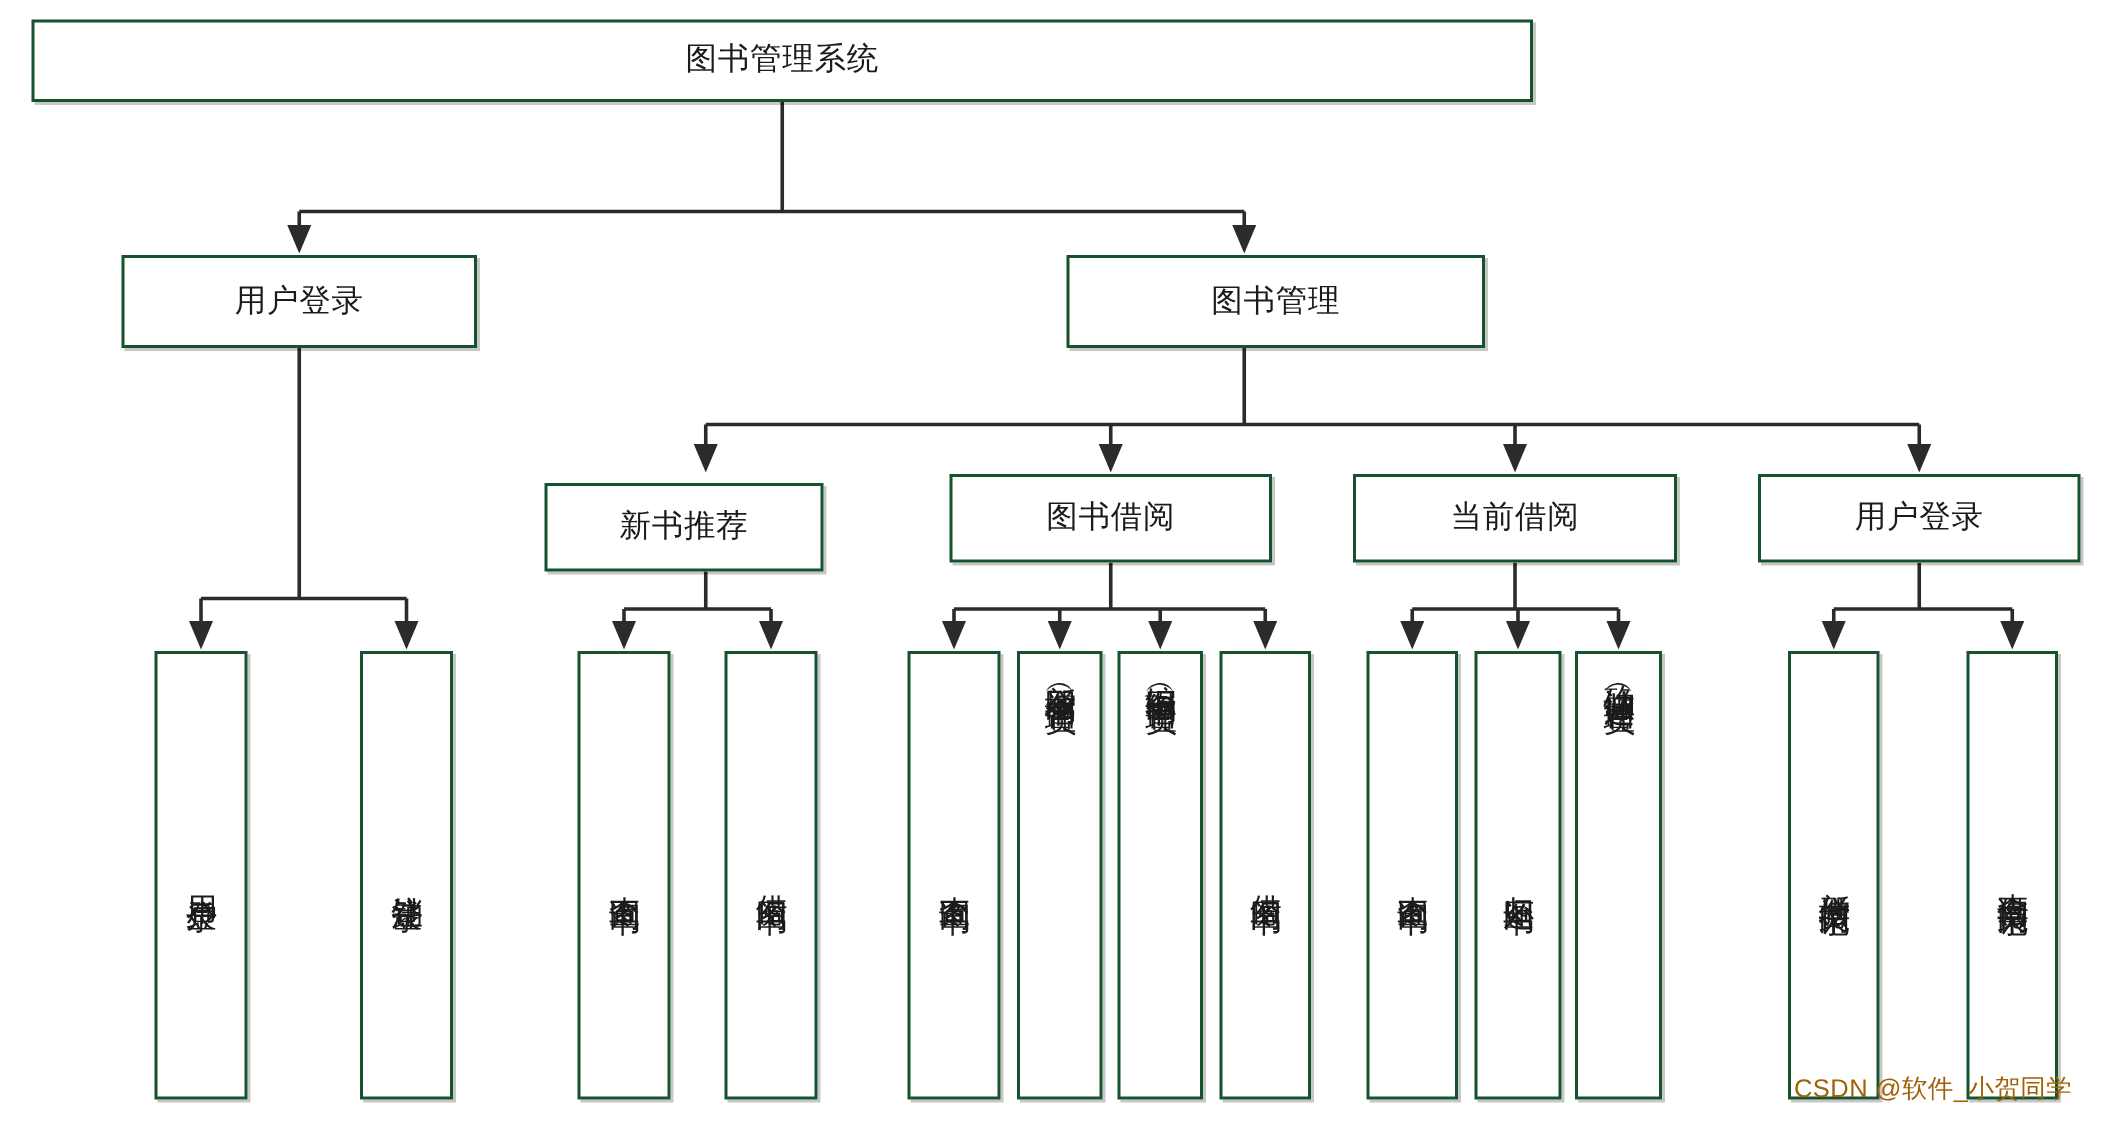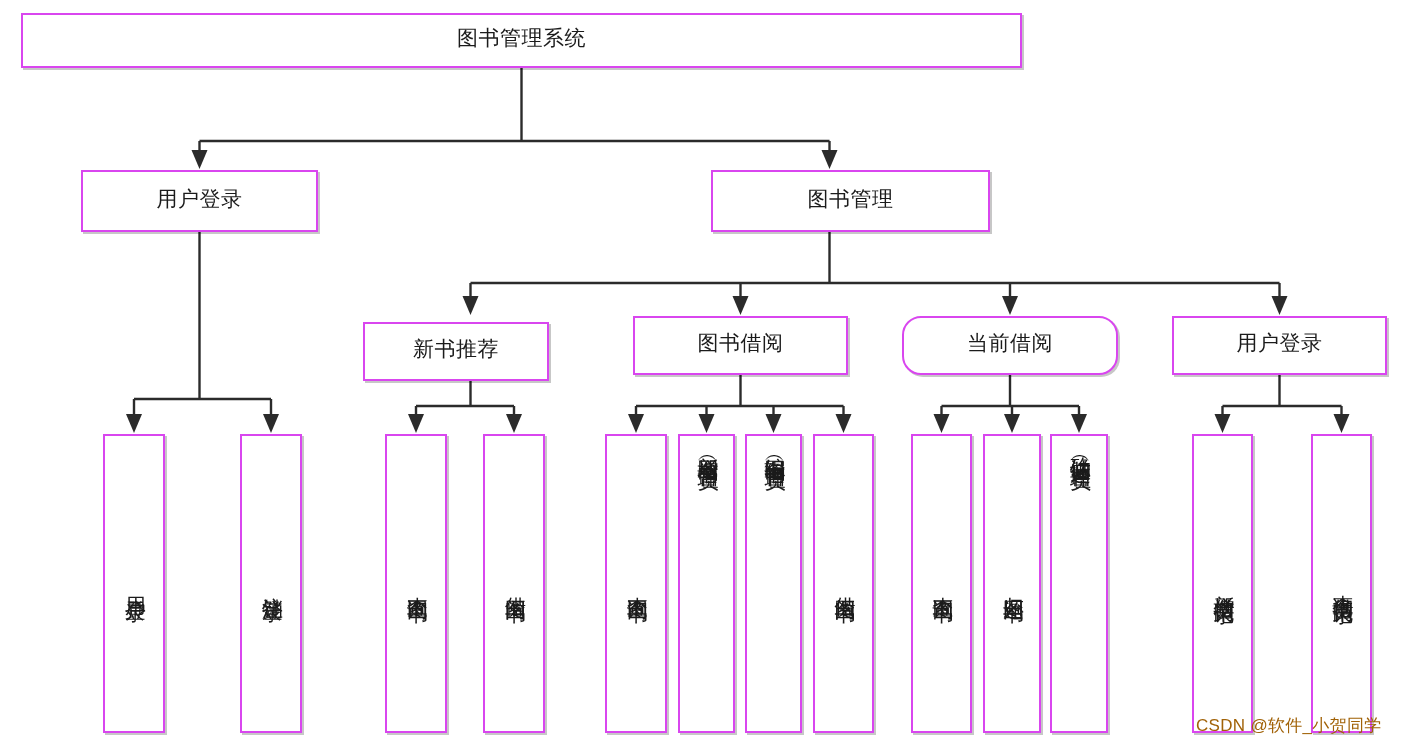--- a/index.html
+++ b/index.html
@@ -21,27 +21,26 @@
     position: absolute;
     left: 0;
     top: 0;
     width: 1405px;
     height: 747px;
   }
   .node {
     position: absolute;
     box-sizing: border-box;
     background: #ffffff;
-    border: 2px solid #d946ef;
+    border: 2px solid #14532d;
     box-shadow: 2px 2px 0 rgba(0,0,0,0.22);
     display: flex;
     align-items: center;
     justify-content: center;
     z-index: 2;
-    font-family: Liberation Mono, monospace;
   }
   .node-label {
     color: #1b1b1b;
     font-size: 21px;
     line-height: 1.18;
     letter-spacing: 0.5px;
     white-space: nowrap;
     text-align: center;
   }
   .node.vertical {
@@ -140,21 +139,21 @@
       </div>
       <div class="node" style="left: 711px; top: 170px; width: 279px; height: 62px;">
         <div class="node-label">图书管理</div>
       </div>
       <div class="node" style="left: 363px; top: 322px; width: 186px; height: 59px;">
         <div class="node-label">新书推荐</div>
       </div>
       <div class="node" style="left: 633px; top: 316px; width: 215px; height: 59px; align-items: center;">
         <div class="node-label">图书借阅</div>
       </div>
-      <div class="node" style="left: 902px; top: 316px; width: 216px; height: 59px; border-radius: 19px;">
+      <div class="node" style="left: 902px; top: 316px; width: 216px; height: 59px;">
         <div class="node-label">当前借阅</div>
       </div>
       <div class="node" style="left: 1172px; top: 316px; width: 215px; height: 59px;">
         <div class="node-label">用户登录</div>
       </div>
       <div class="node vertical mid" style="left: 103px; top: 434px; width: 62px; height: 299px;">
         <div class="node-label">用户登录</div>
       </div>
       <div class="node vertical mid" style="left: 240px; top: 434px; width: 62px; height: 299px;">
         <div class="node-label">注销登录</div>

